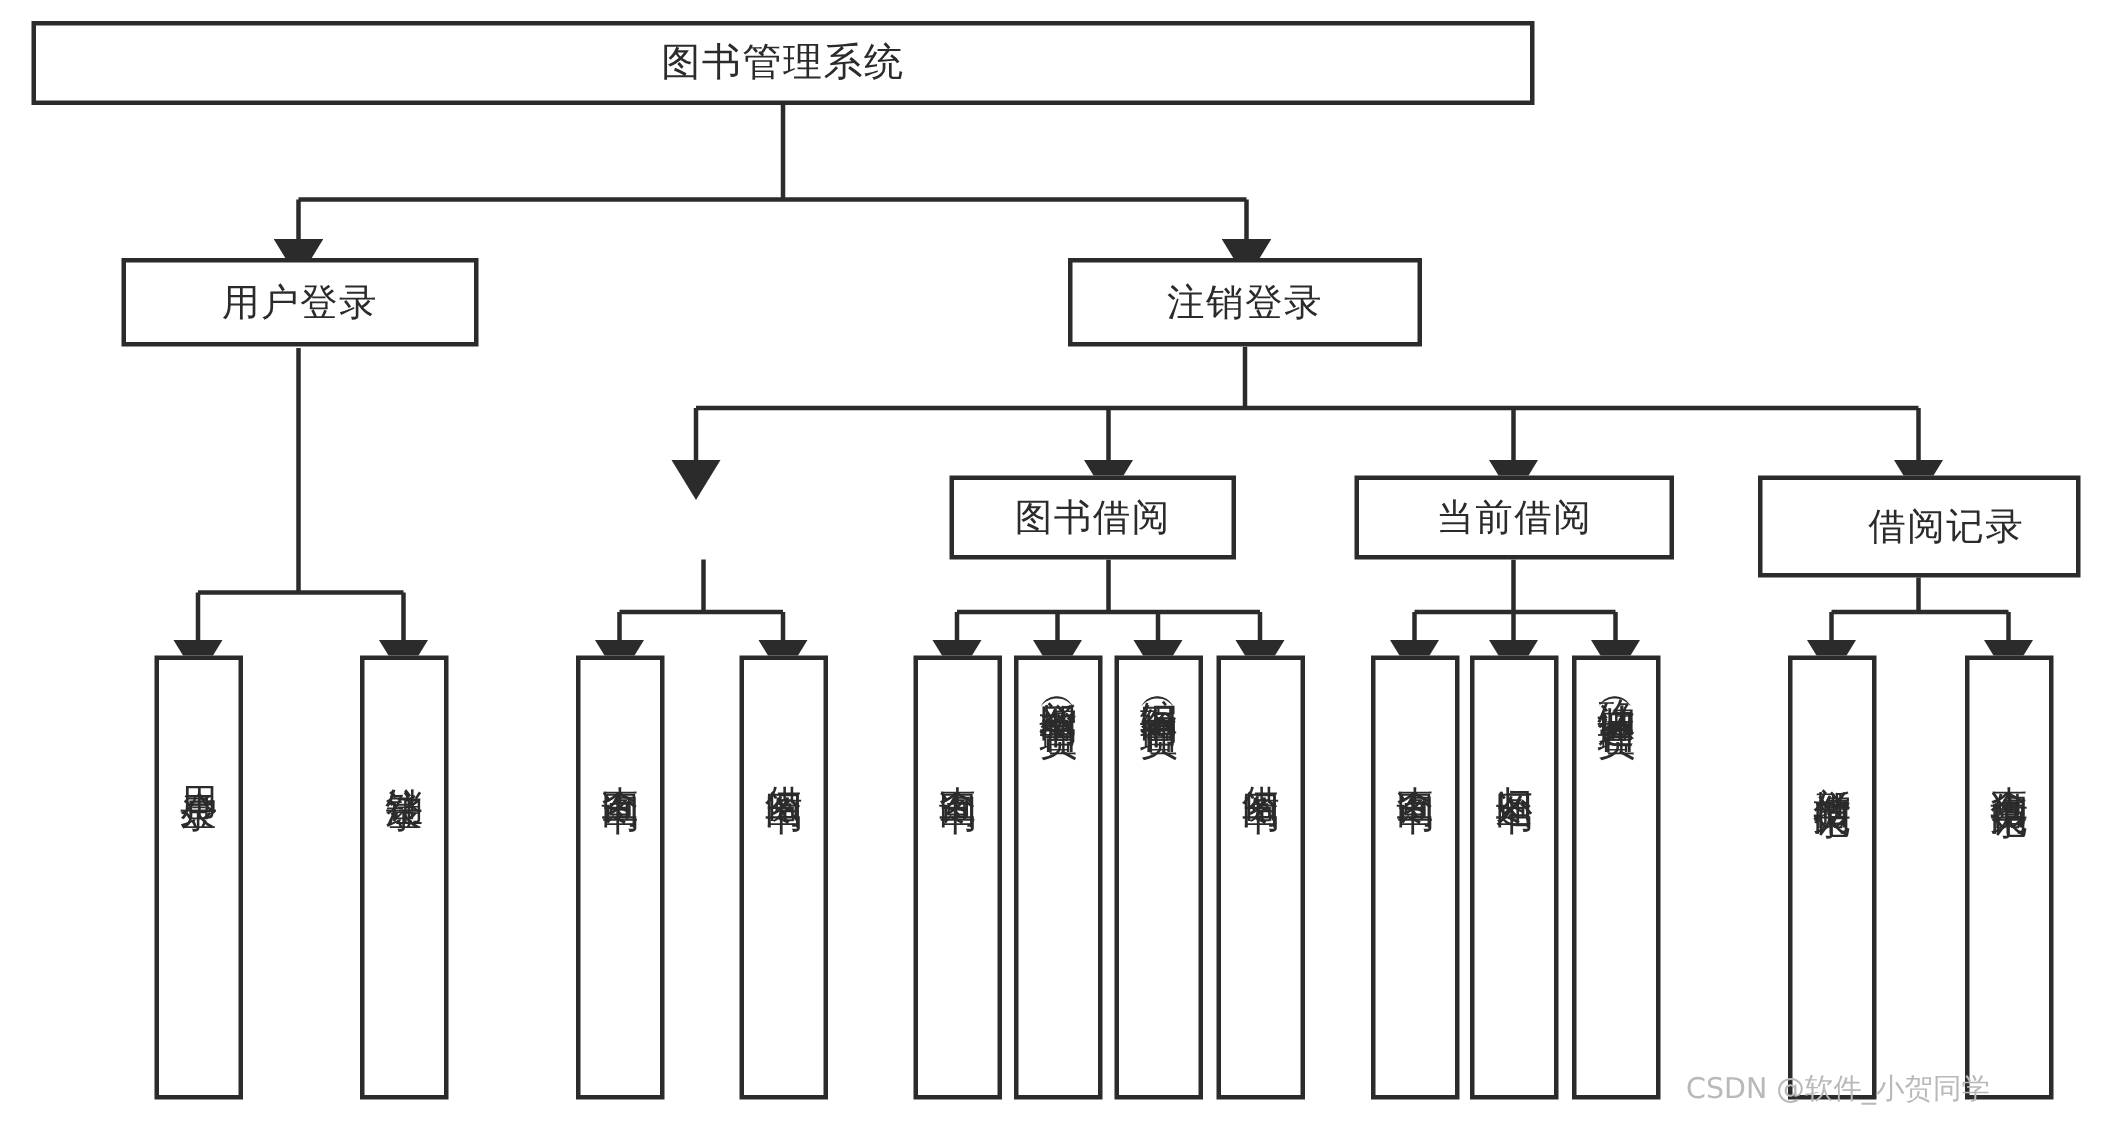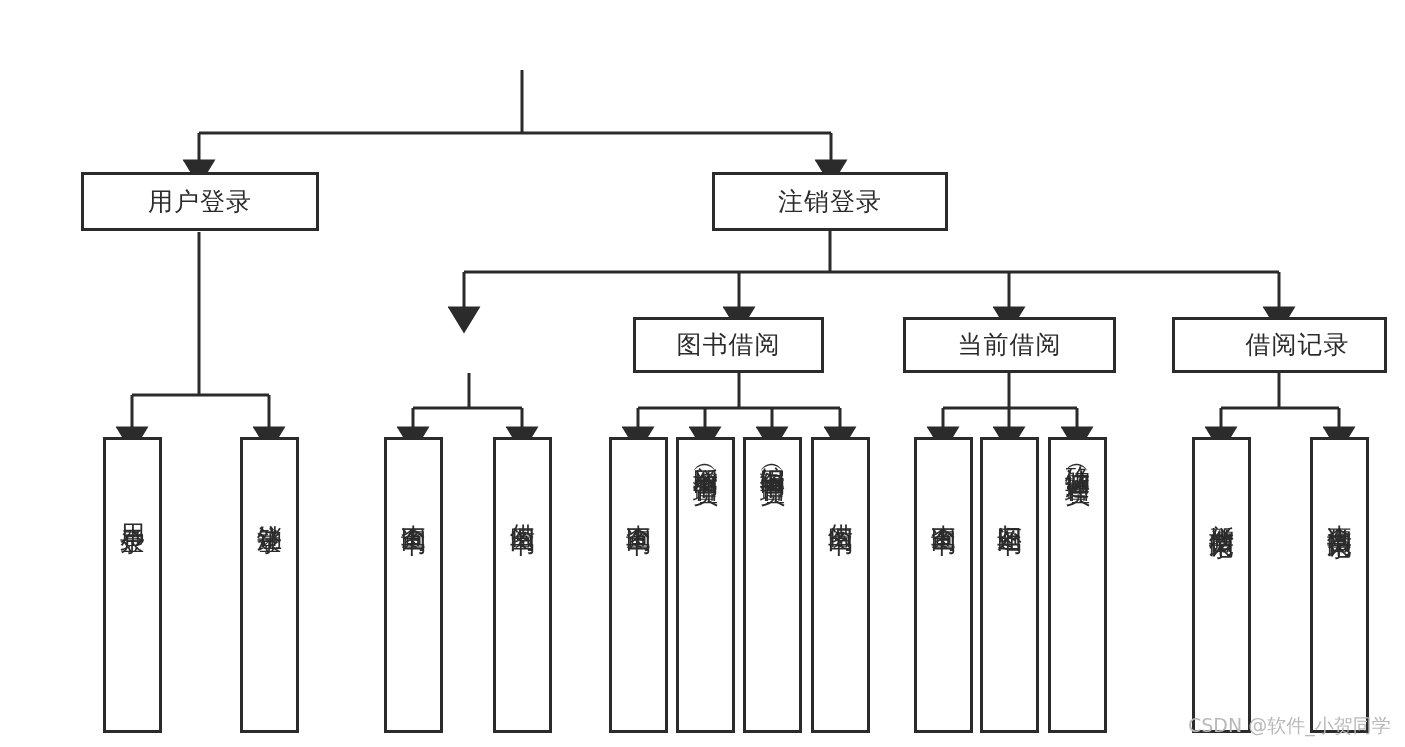--- a/index.html
+++ b/index.html
@@ -63,21 +63,21 @@
     font-size: 25px;
     letter-spacing: 0.10em;
     line-height: 1;
     max-height: 100%;
   }
   .node.vert.mid .node-label {
     margin-top: 58px;
   }
   .watermark {
     position: absolute;
-    left: 1188px;
+    left: 1124px;
     top: 713px;
     font-size: 19px;
     color: #b9b9b9;
     white-space: nowrap;
     z-index: 3;
     font-family: "DejaVu Sans", "Liberation Sans", sans-serif;
   }
 </style>
 </head>
 <body>
@@ -127,35 +127,38 @@
       <path d="M1009,408 L1009,430" marker-end="url(#arw)"></path>
       <path d="M1077,408 L1077,430" marker-end="url(#arw)"></path>
 
       <path d="M1279,373 L1279,408"></path>
       <path d="M1221,408 L1339,408"></path>
       <path d="M1221,408 L1221,430" marker-end="url(#arw)"></path>
       <path d="M1339,408 L1339,430" marker-end="url(#arw)"></path>
     </g>
   </svg>
 
+  <div class="node horiz root" style="left:21px; top:14px; width:1002px; height:56px;">
+    <span class="node-label">图书管理系统</span>
+  </div>
 
   <div class="node horiz" style="left:81px; top:172px; width:238px; height:59px;">
     <span class="node-label">用户登录</span>
   </div>
   <div class="node horiz" style="left:712px; top:172px; width:236px; height:59px;">
     <span class="node-label">注销登录</span>
   </div>
 
   <div class="node horiz" style="left:633px; top:317px; width:191px; height:56px;">
     <span class="node-label">图书借阅</span>
   </div>
   <div class="node horiz" style="left:903px; top:317px; width:213px; height:56px;">
     <span class="node-label">当前借阅</span>
   </div>
-  <div class="node horiz" style="left:1172px; top:317px; width:215px; height:56px;padding-left:36px;">
+  <div class="node horiz" style="left:1172px; top:317px; width:215px; height:68px;padding-left:36px;">
     <span class="node-label">借阅记录</span>
   </div>
 
   <div class="node vert mid" style="left:103px; top:437px; width:59px; height:296px;">
     <span class="node-label">用户登录</span>
   </div>
   <div class="node vert mid" style="left:240px; top:437px; width:59px; height:296px;">
     <span class="node-label">注销登录</span>
   </div>
 

